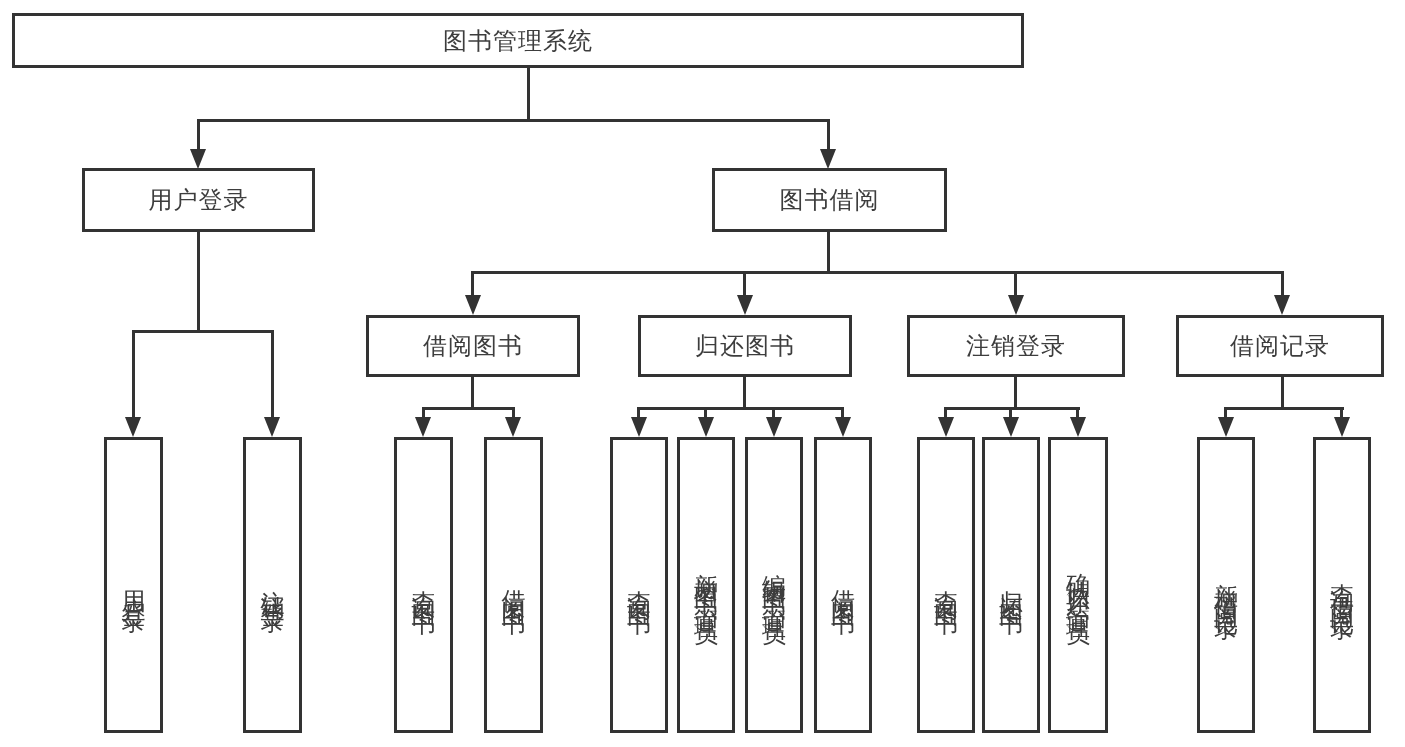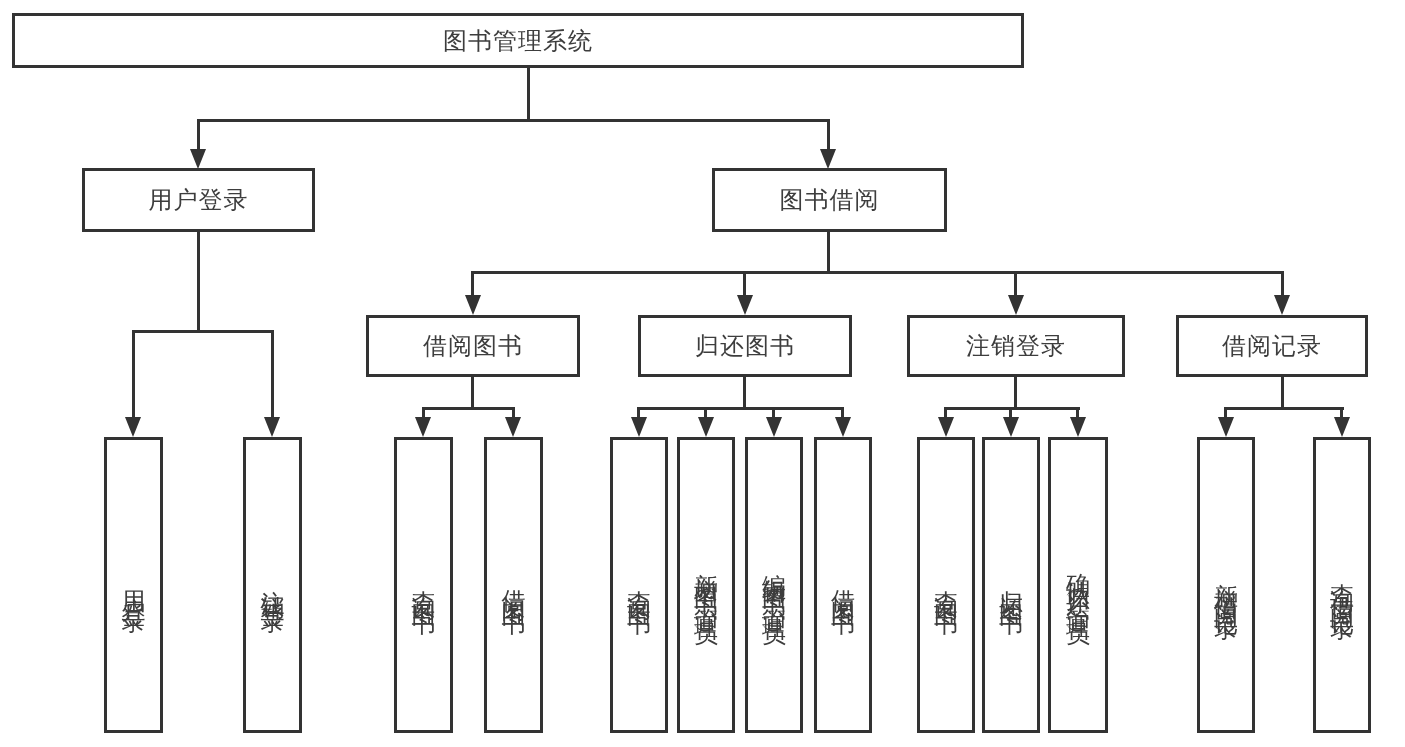--- a/index.html
+++ b/index.html
@@ -76,21 +76,21 @@
   </div>
 
   <div class="box" style="left:638px;top:315px;width:214px;height:62px">
     <span class="lbl">归还图书</span>
   </div>
 
   <div class="box" style="left:907px;top:315px;width:218px;height:62px">
     <span class="lbl">注销登录</span>
   </div>
 
-  <div class="box" style="left:1176px;top:315px;width:192px;height:62px">
+  <div class="box" style="left:1176px;top:315px;width:208px;height:62px">
     <span class="lbl">借阅记录</span>
   </div>
 
   <div class="box leaf" style="left:104px;top:437px;width:59px;height:296px">
     <span class="lbl">用户登录</span>
   </div>
   <div class="box leaf" style="left:243px;top:437px;width:59px;height:296px">
     <span class="lbl">注销登录</span>
   </div>
 

